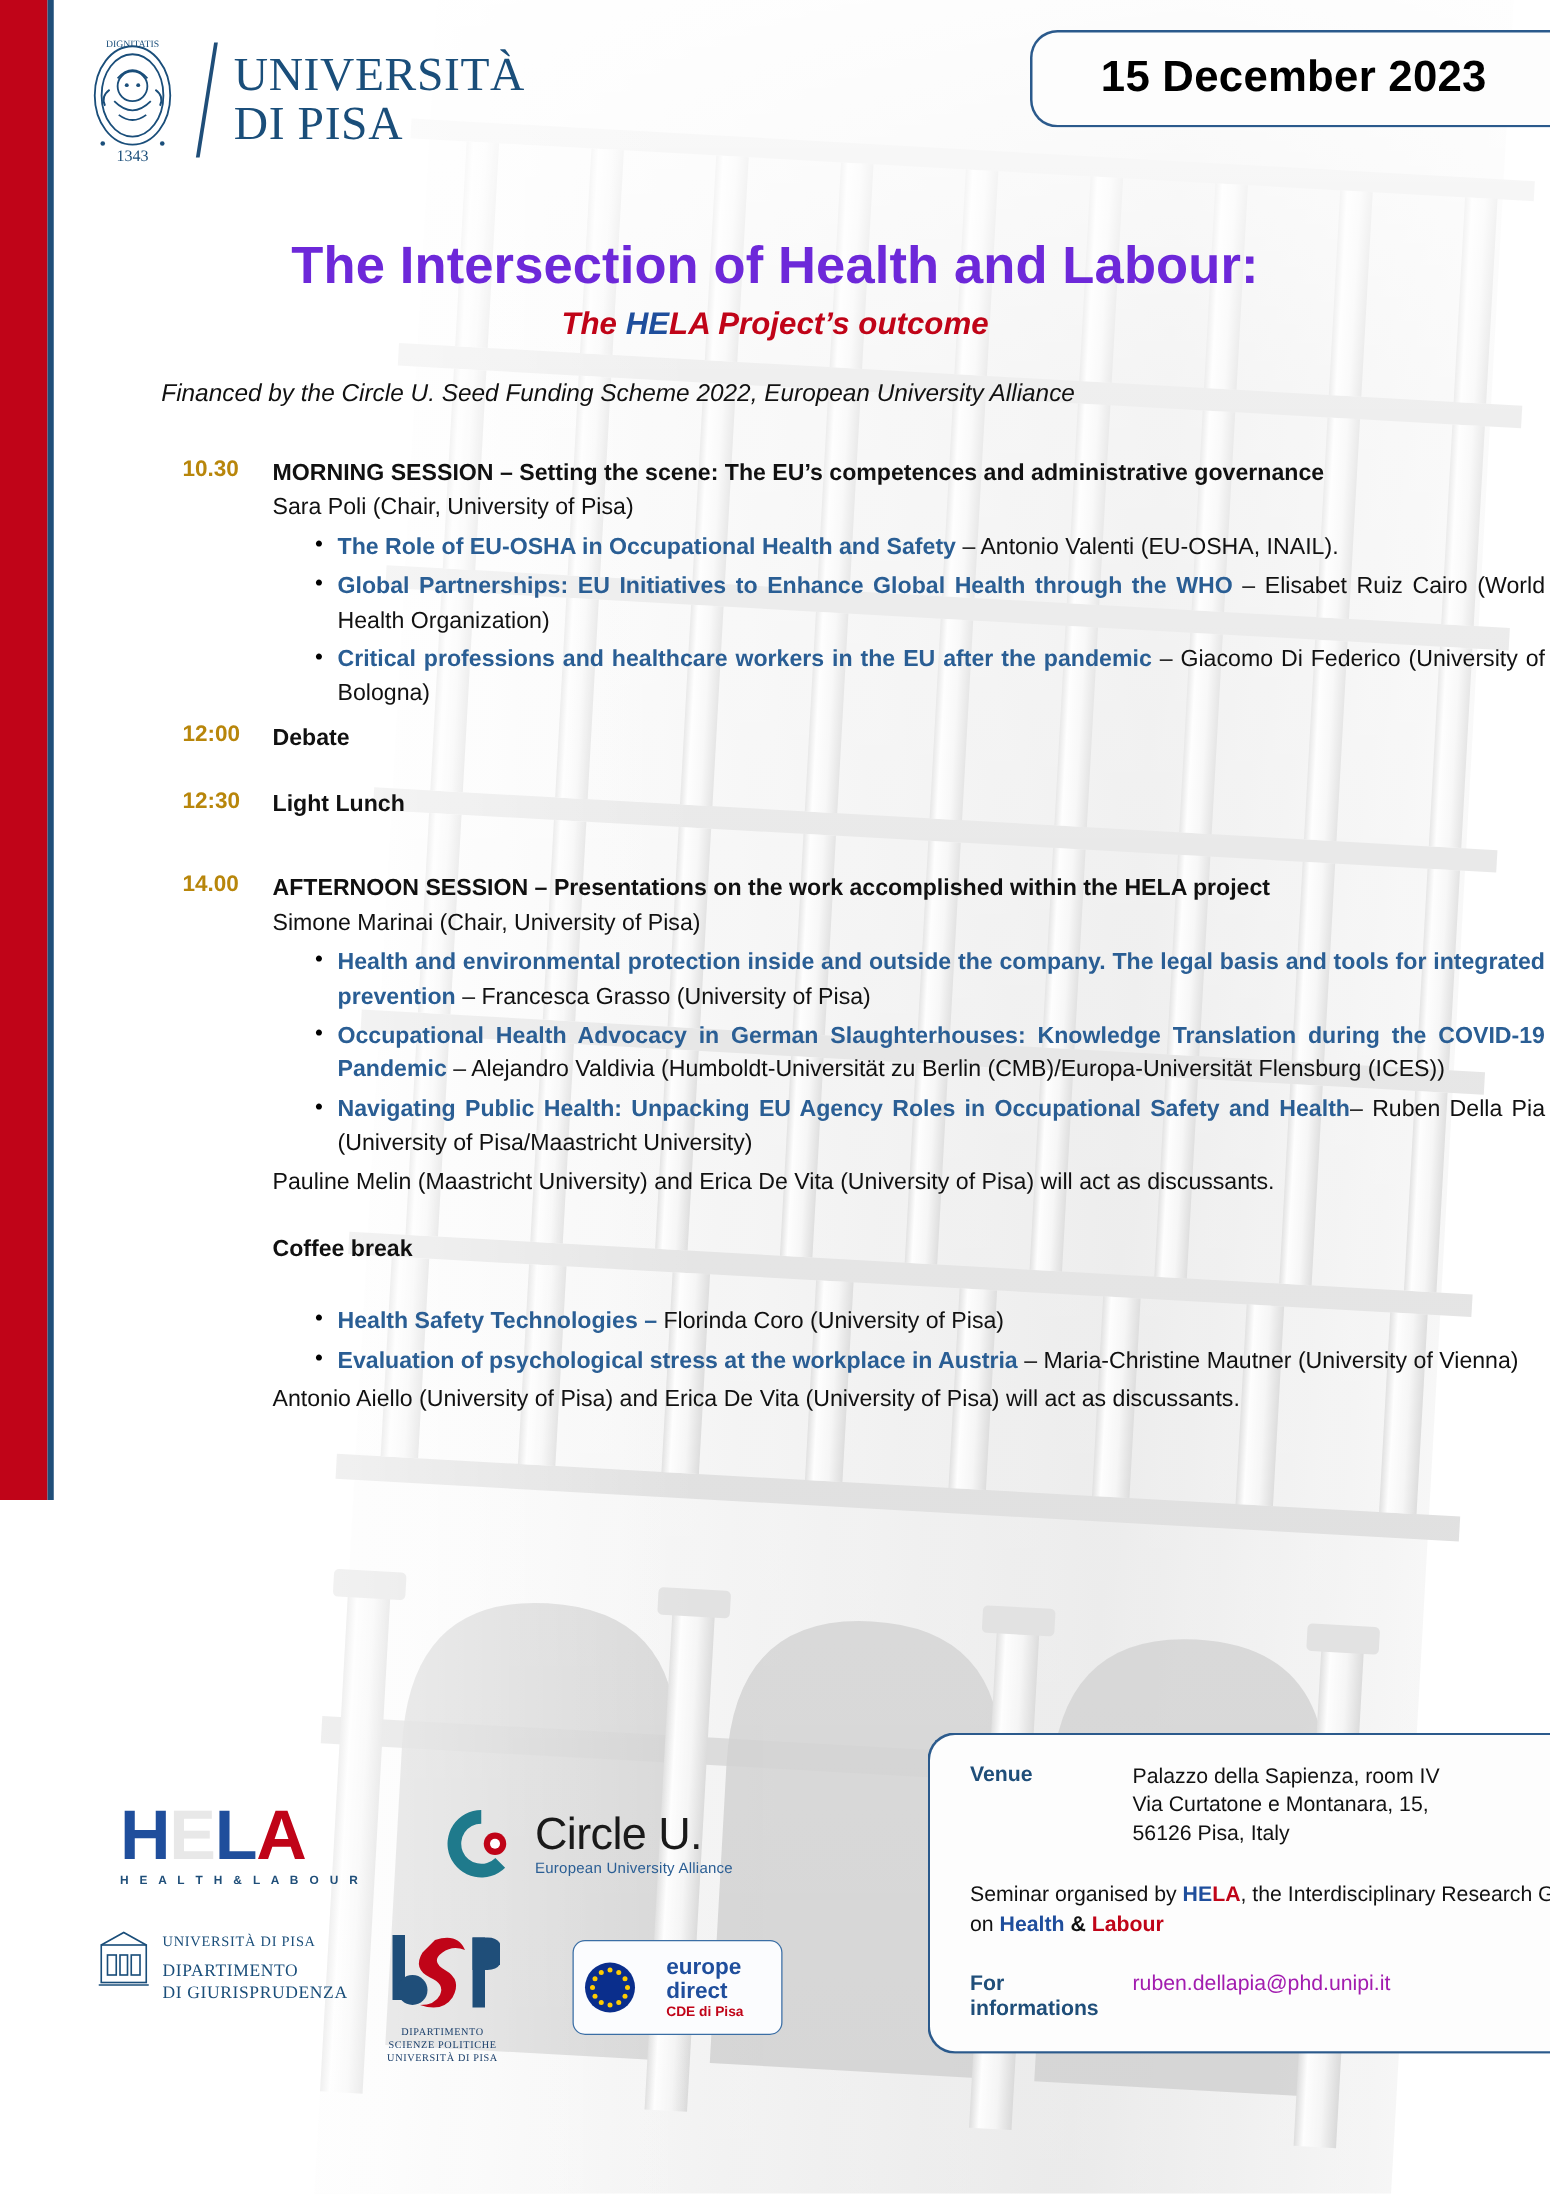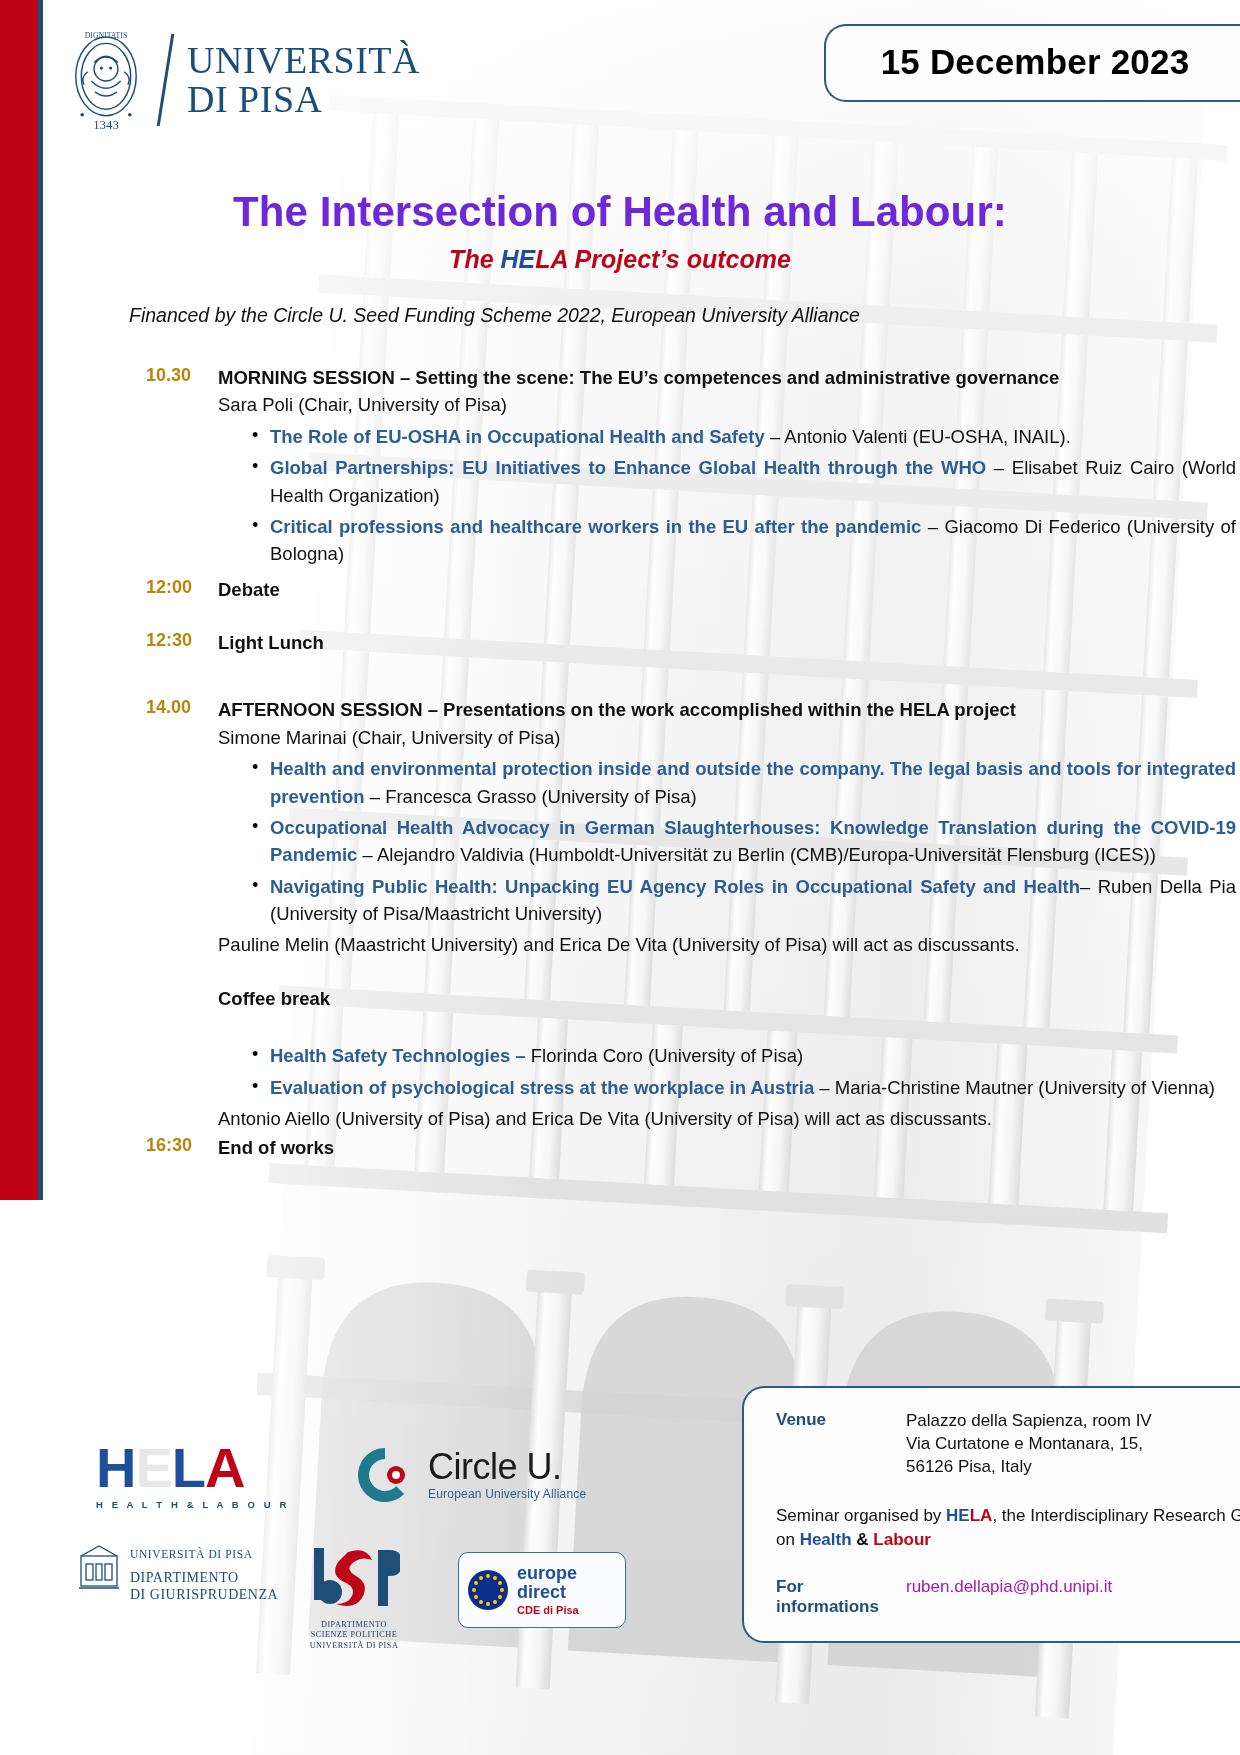--- a/index.html
+++ b/index.html
@@ -111,21 +111,21 @@
   .unipi-txt { padding-top:4px; }
   .unipi-txt .t1 { font-family:"Liberation Serif", serif; font-size:11.5px; color:#1a4e7a; letter-spacing:.6px; }
   .unipi-txt .t2 { font-family:"Liberation Serif", serif; font-size:14px; color:#1a4e7a; letter-spacing:.5px; margin-top:10px; line-height:1.18; }
 
   .sl-dsp { left:238px; top:0; }
   .dsp-mark { width:92px; height:74px; }
   .dsp-txt { font-family:"Liberation Serif", serif; font-size:8.2px; color:#1a3f6b; letter-spacing:.5px; text-align:center; line-height:1.25; margin-top:2px; }
 
   .sl-ed { left:388px; top:12px; }
   .ed-box { width:150px; height:74px; border:1.6px solid #3a6ea5; border-radius:10px; background:#fbfcfe;
-            display:flex; align-items:center; gap:8px; padding:0 8px; }
+            display:flex; align-items:center; gap:24px; padding:0 8px; }
   .ed-stars { width:42px; height:42px; flex:0 0 auto; }
   .ed-words .e1 { font-size:18px; color:#1f4e9c; font-weight:bold; line-height:1.02; }
   .ed-words .e2 { font-size:18px; color:#1f4e9c; font-weight:bold; line-height:1.02; }
   .ed-words .e3 { font-size:11px; color:#c00418; font-weight:bold; margin-top:3px; }
 
   
   #venue-box {
     position:absolute; left:742px; top:1386px; width:520px;
     border:2.2px solid #2b5a8c; border-radius:22px;
     border-right:none; border-top-right-radius:0; border-bottom-right-radius:0;
@@ -396,24 +396,20 @@
         <div class="spacer-md"></div>
 
         <ul class="talks">
           <li><span class="talk-title">Health Safety Technologies – </span><span>Florinda Coro (University of Pisa)</span></li>
           <li><span class="talk-title">Evaluation of psychological stress at the workplace in Austria</span><span> – Maria-Christine Mautner (University of Vienna)</span></li>
         </ul>
         <div class="plain-line">Antonio Aiello (University of Pisa) and Erica De Vita (University of Pisa) will act as discussants.</div>
       </div>
     </div>
 
-    <div class="ag-row" style="margin-top:2px;">
-      <div class="ag-time">16:30</div>
-      <div class="ag-body"><b>End of works</b></div>
-    </div>
   </div>
 
   <div id="logos-main">
 
     <div class="hela-logo">
       <div class="hela-word"><span class="h">H</span><span class="e">E</span><span class="l">L</span><span class="a">A</span></div>
       <div class="hela-sub">H E A L T H   &amp;   L A B O U R</div>
     </div>
 
     <div class="circleu">

